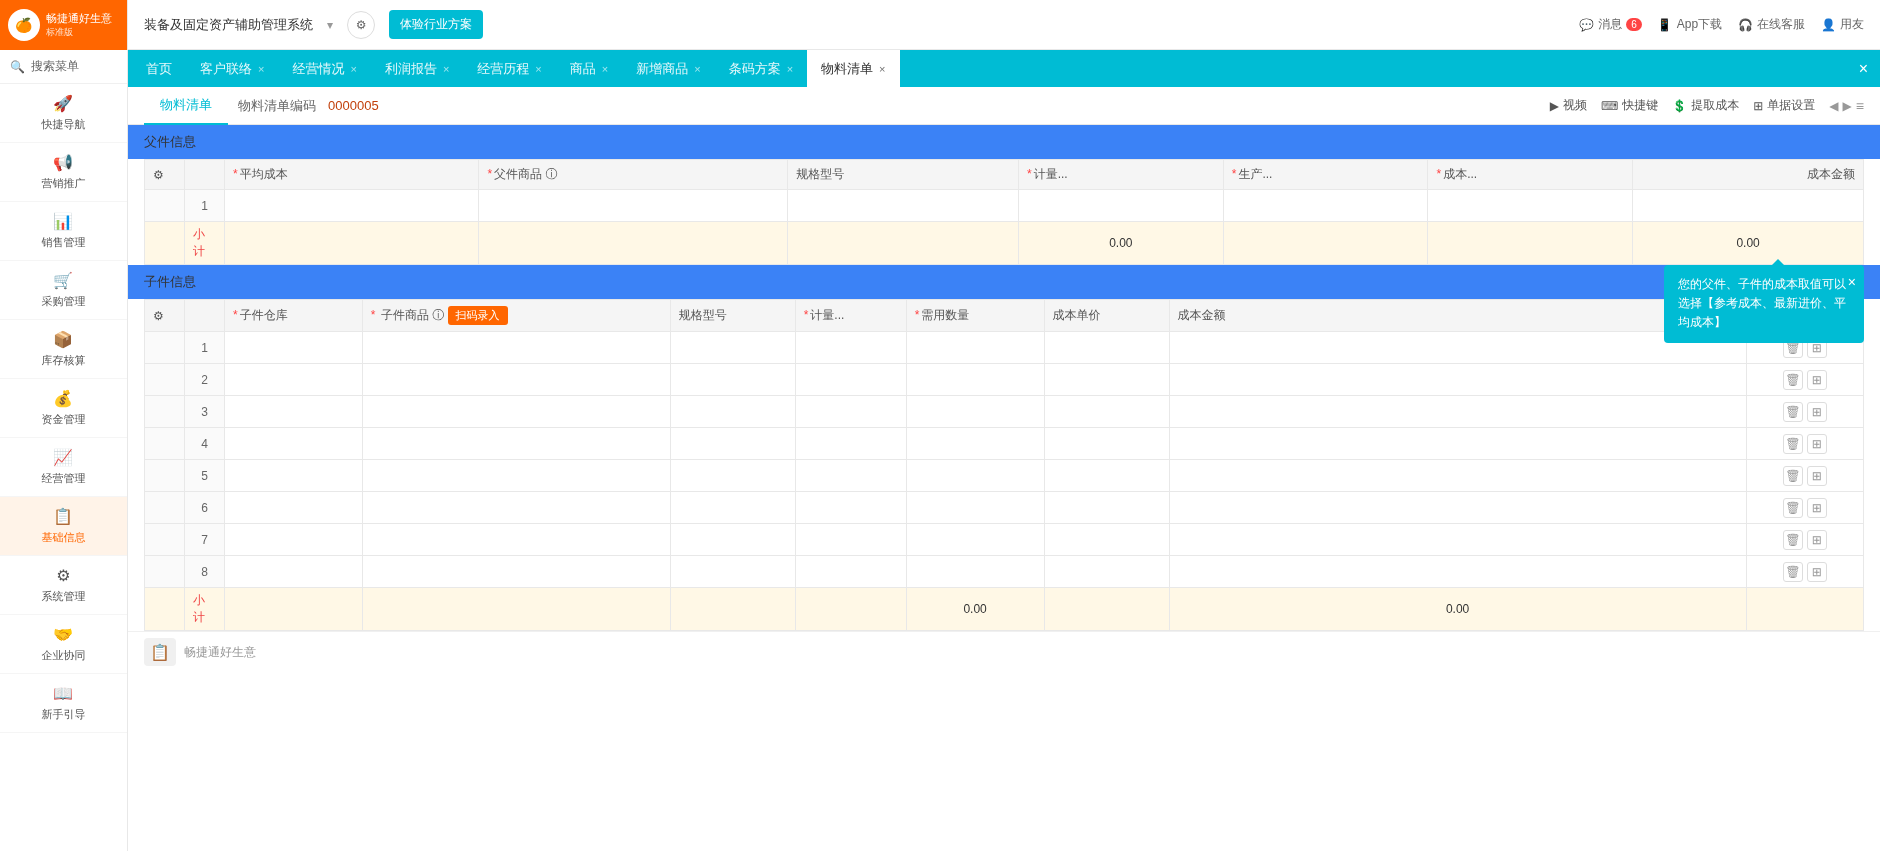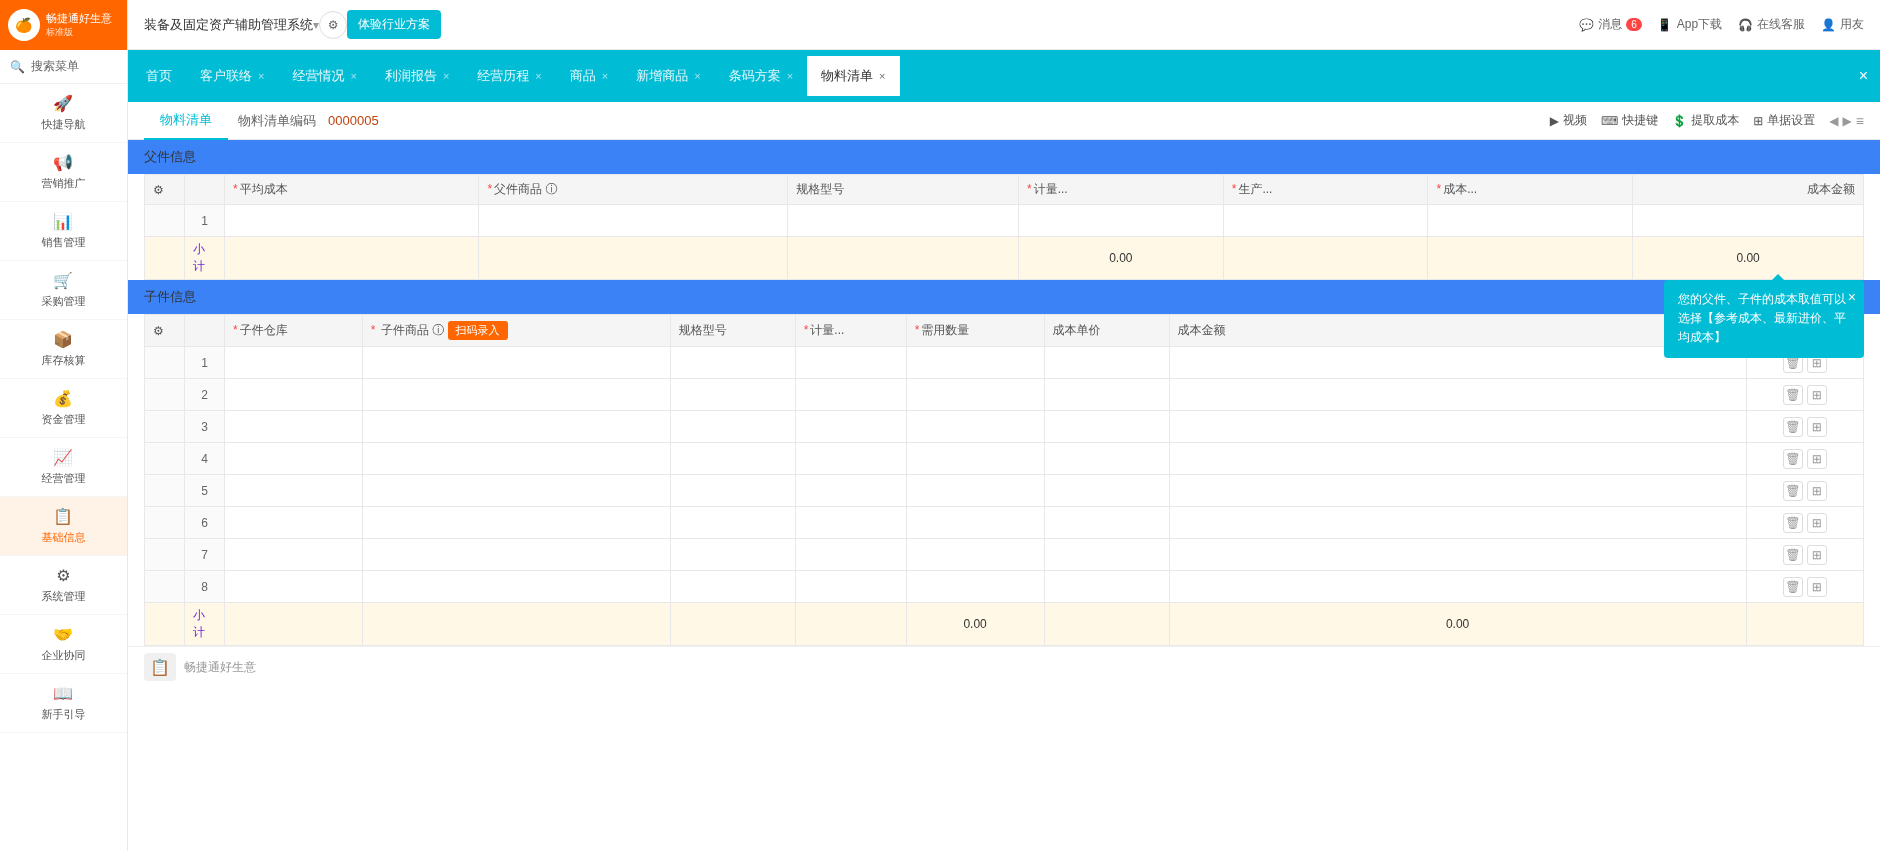--- a/index.html
+++ b/index.html
@@ -83,21 +83,21 @@
       background: #fff;
       display: flex;
       align-items: center;
       justify-content: space-between;
       padding: 0 16px;
       border-bottom: 1px solid #e8e8e8;
     }
     .topbar-left {
       display: flex;
       align-items: center;
-      gap: 0;
+      gap: 14px;
     }
     .topbar-system-name {
       font-size: 13px;
       color: #333;
     }
     .topbar-arrow {
       color: #999;
       font-size: 12px;
     }
     .topbar-settings {
@@ -139,21 +139,21 @@
       border-radius: 10px;
       padding: 1px 5px;
       font-size: 10px;
     }
 
     
     .nav-tabs {
       background: #00bcd4;
       display: flex;
       align-items: center;
-      height: 52px;
+      height: 37px;
       padding: 0 4px;
       overflow-x: auto;
     }
     .nav-tab {
       display: flex;
       align-items: center;
       padding: 0 14px;
       height: 40px;
       color: rgba(255,255,255,0.9);
       font-size: 13px;
@@ -263,21 +263,21 @@
     }
     .data-table .row-num {
       width: 40px;
       text-align: center;
       color: #666;
       background: #fafafa;
     }
     .data-table .subtotal-row td {
       background: #fff8e6;
       font-weight: 500;
-      color: #6d28d9;
+      color: #ef4444;
     }
     .data-table .subtotal-row .subtotal-val {
       color: #333;
       text-align: center;
     }
 
     .settings-col {
       width: 36px;
       text-align: center;
       background: #f5f5f5;

